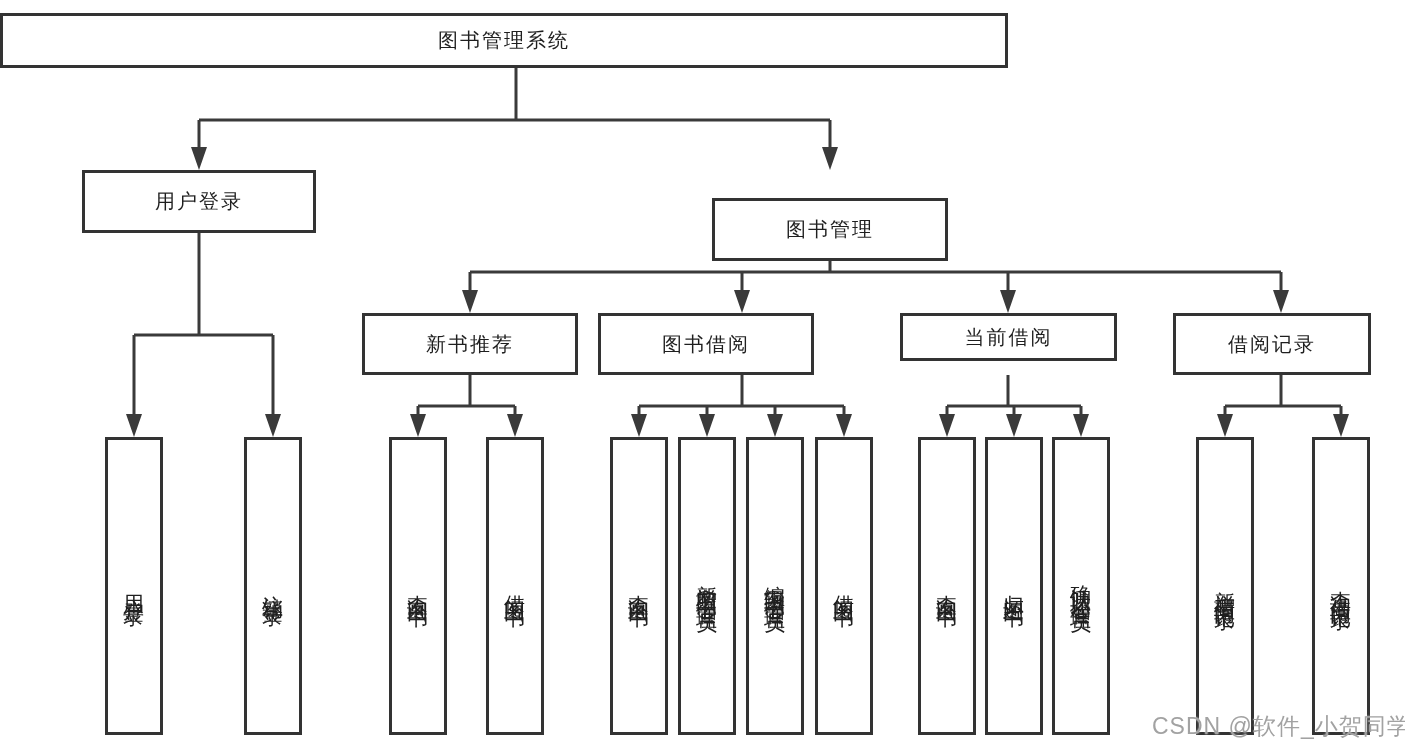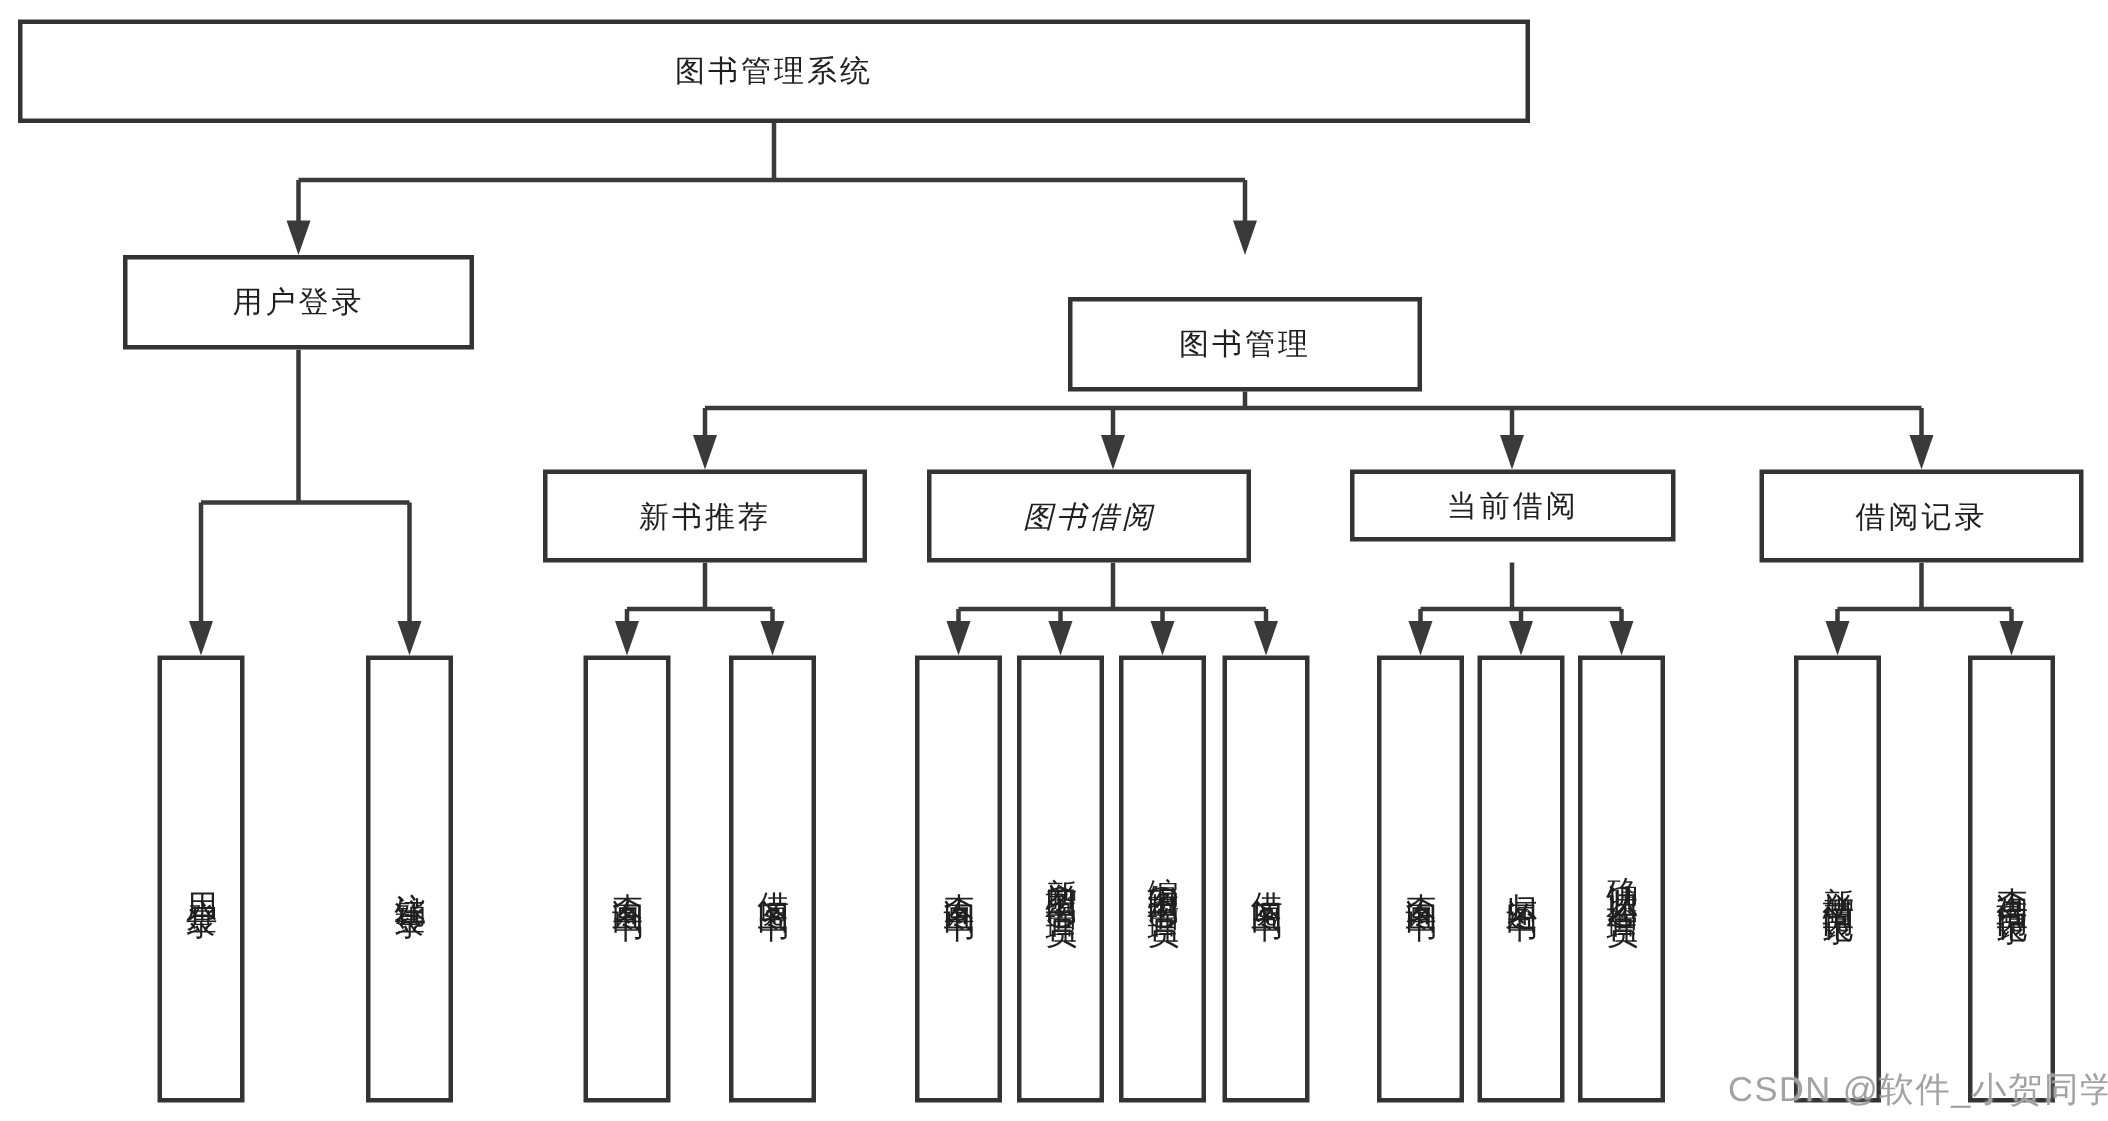--- a/index.html
+++ b/index.html
@@ -95,41 +95,41 @@
       <path d="M767,414 L783,414 L775,437 Z"></path>
       <path d="M836,414 L852,414 L844,437 Z"></path>
       <path d="M939,414 L955,414 L947,437 Z"></path>
       <path d="M1006,414 L1022,414 L1014,437 Z"></path>
       <path d="M1073,414 L1089,414 L1081,437 Z"></path>
       <path d="M1217,414 L1233,414 L1225,437 Z"></path>
       <path d="M1333,414 L1349,414 L1341,437 Z"></path>
     </g>
   </svg>
 
-  <div class="hnode" style="left:12px; top:13px; width:1008px; height:69px;">
+  <div class="hnode" style="left:0; top:13px; width:1008px; height:55px;">
     <span>图书管理系统</span>
   </div>
 
   <div class="hnode" style="left:82px; top:170px; width:234px; height:63px;">
     <span>用户登录</span>
   </div>
   <div class="hnode" style="left:712px; top:170px; width:236px; height:63px;margin-top:28px;">
     <span>图书管理</span>
   </div>
 
   <div class="hnode" style="left:362px; top:313px; width:216px; height:62px;">
     <span>新书推荐</span>
   </div>
-  <div class="hnode" style="left:618px; top:313px; width:216px; height:62px;font-style:italic;">
+  <div class="hnode" style="left:598px; top:313px; width:216px; height:62px;">
     <span>图书借阅</span>
   </div>
   <div class="hnode" style="left:900px; top:313px; width:217px; height:48px;">
     <span>当前借阅</span>
   </div>
-  <div class="hnode" style="left:1173px; top:313px; width:216px; height:62px;">
+  <div class="hnode" style="left:1173px; top:313px; width:198px; height:62px;">
     <span>借阅记录</span>
   </div>
 
   <div class="leaf" style="left:105px;">
     <span class="vtext">用户登录</span>
   </div>
   <div class="leaf" style="left:244px;">
     <span class="vtext">注销登录</span>
   </div>
 

